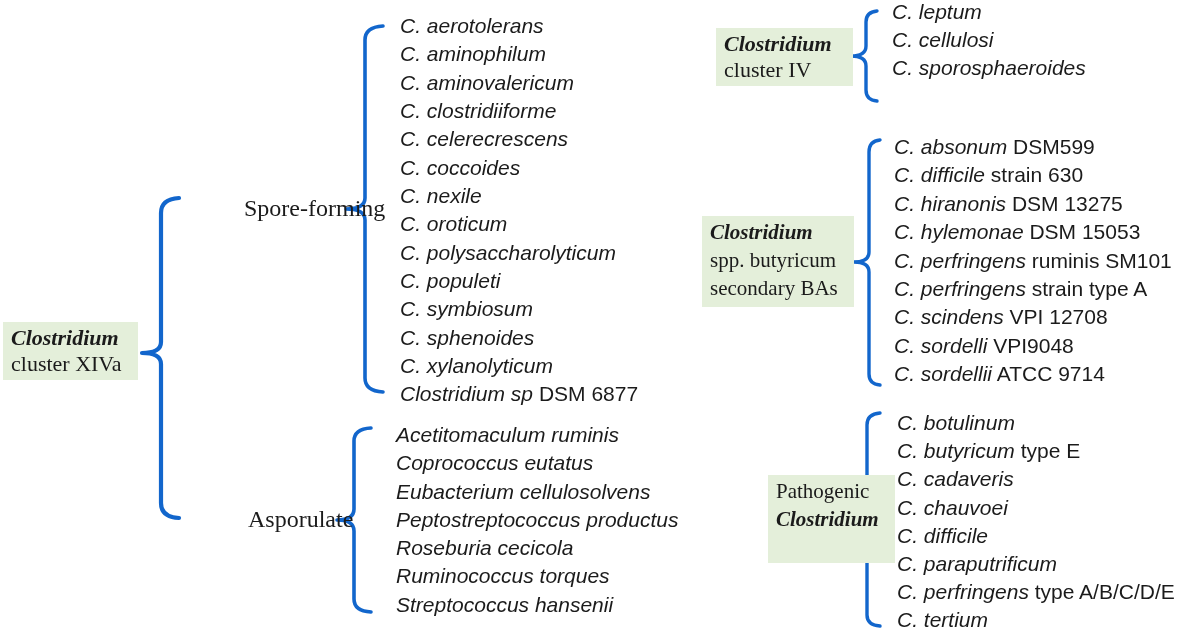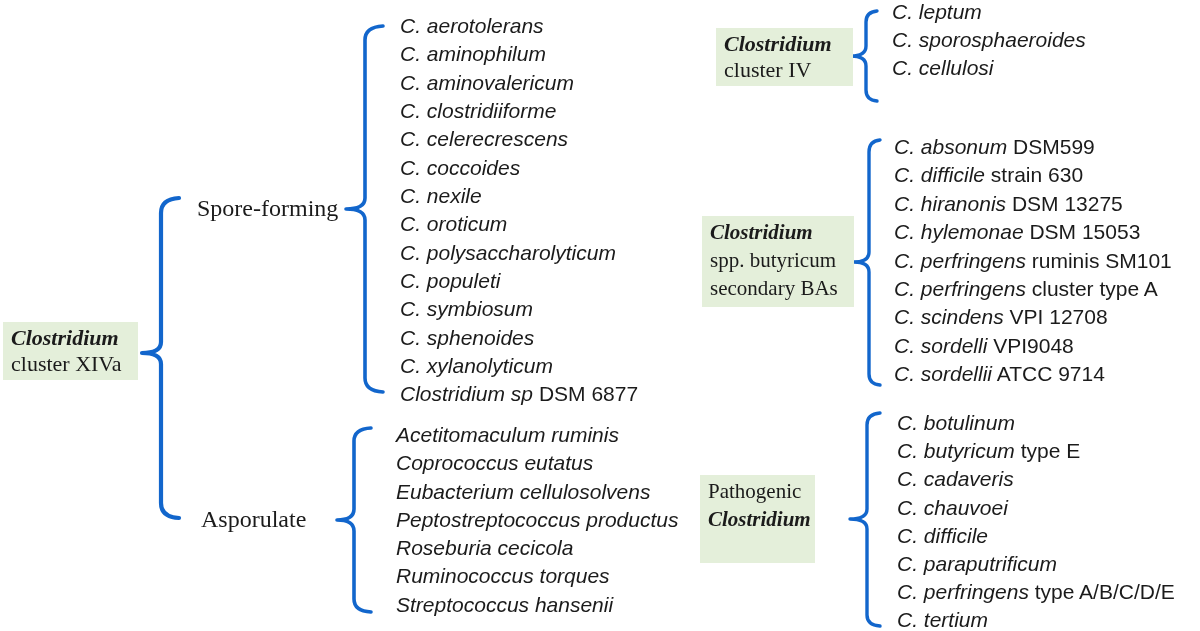--- a/index.html
+++ b/index.html
@@ -16,21 +16,21 @@
   .braces{position:absolute;left:0;top:0;}
   .braces path{fill:none;stroke:var(--brace);stroke-linecap:round;stroke-linejoin:round;}
   .gbox{
     position:absolute;background:var(--box);
     font-family:"Liberation Serif",serif;font-size:22px;line-height:26px;
     padding:3px 6px 2px 8px;box-sizing:border-box;white-space:nowrap;
   }
   .gbox .bi{font-weight:bold;font-style:italic;}
   .gbox.three{font-size:21px;line-height:28px;padding-top:2px;}
   .branch-label{
-    position:absolute;font-family:"Liberation Serif",serif;font-size:24px;white-space:nowrap;
+    position:absolute;font-family:"Liberation Serif",serif;font-size:24px;white-space:nowrap;margin-left:47px;
   }
   .species-list{position:absolute;white-space:nowrap;}
   .species-list .row{
     font-style:italic;font-size:21px;white-space:nowrap;
     font-family:"Liberation Sans",sans-serif;
   }
   .species-list .row .st{font-style:normal;}
 </style>
 </head>
 <body>
@@ -81,43 +81,43 @@
       <div class="row"><span class="sp">Streptococcus hansenii</span></div>
     </div>
 
   <div class="gbox" style="left:716px;top:28px;width:137px;height:58px">
     <div class="bi">Clostridium</div>
     <div>cluster IV</div>
   </div>
 
   <div class="species-list" style="left:892px;top:-2px;line-height:28.2px">
       <div class="row"><span class="sp">C. leptum</span></div>
+      <div class="row"><span class="sp">C. cellulosi</span></div>
       <div class="row"><span class="sp">C. sporosphaeroides</span></div>
-      <div class="row"><span class="sp">C. cellulosi</span></div>
     </div>
 
   <div class="gbox three" style="left:702px;top:216px;width:152px;height:91px">
     <div class="bi">Clostridium</div>
     <div>spp. butyricum</div>
     <div>secondary BAs</div>
   </div>
 
   <div class="species-list" style="left:894px;top:133px;line-height:28.4px">
       <div class="row"><span class="sp">C. absonum</span><span class="st"> DSM599</span></div>
       <div class="row"><span class="sp">C. difficile</span><span class="st"> strain 630</span></div>
       <div class="row"><span class="sp">C. hiranonis</span><span class="st"> DSM 13275</span></div>
       <div class="row"><span class="sp">C. hylemonae</span><span class="st"> DSM 15053</span></div>
       <div class="row"><span class="sp">C. perfringens</span><span class="st"> ruminis SM101</span></div>
-      <div class="row"><span class="sp">C. perfringens</span><span class="st"> cluster type A</span></div>
+      <div class="row"><span class="sp">C. perfringens</span><span class="st"> strain type A</span></div>
       <div class="row"><span class="sp">C. scindens</span><span class="st"> VPI 12708</span></div>
       <div class="row"><span class="sp">C. sordelli</span><span class="st"> VPI9048</span></div>
       <div class="row"><span class="sp">C. sordellii</span><span class="st"> ATCC 9714</span></div>
     </div>
 
-  <div class="gbox three" style="left:700px;top:475px;width:115px;height:88px">
+  <div class="gbox three" style="left:768px;top:475px;width:127px;height:88px">
     <div>Pathogenic</div>
     <div class="bi">Clostridium</div>
   </div>
 
   <div class="species-list" style="left:897px;top:409px;line-height:28.2px">
       <div class="row"><span class="sp">C. botulinum</span></div>
       <div class="row"><span class="sp">C. butyricum</span><span class="st"> type E</span></div>
       <div class="row"><span class="sp">C. cadaveris</span></div>
       <div class="row"><span class="sp">C. chauvoei</span></div>
       <div class="row"><span class="sp">C. difficile</span></div>

